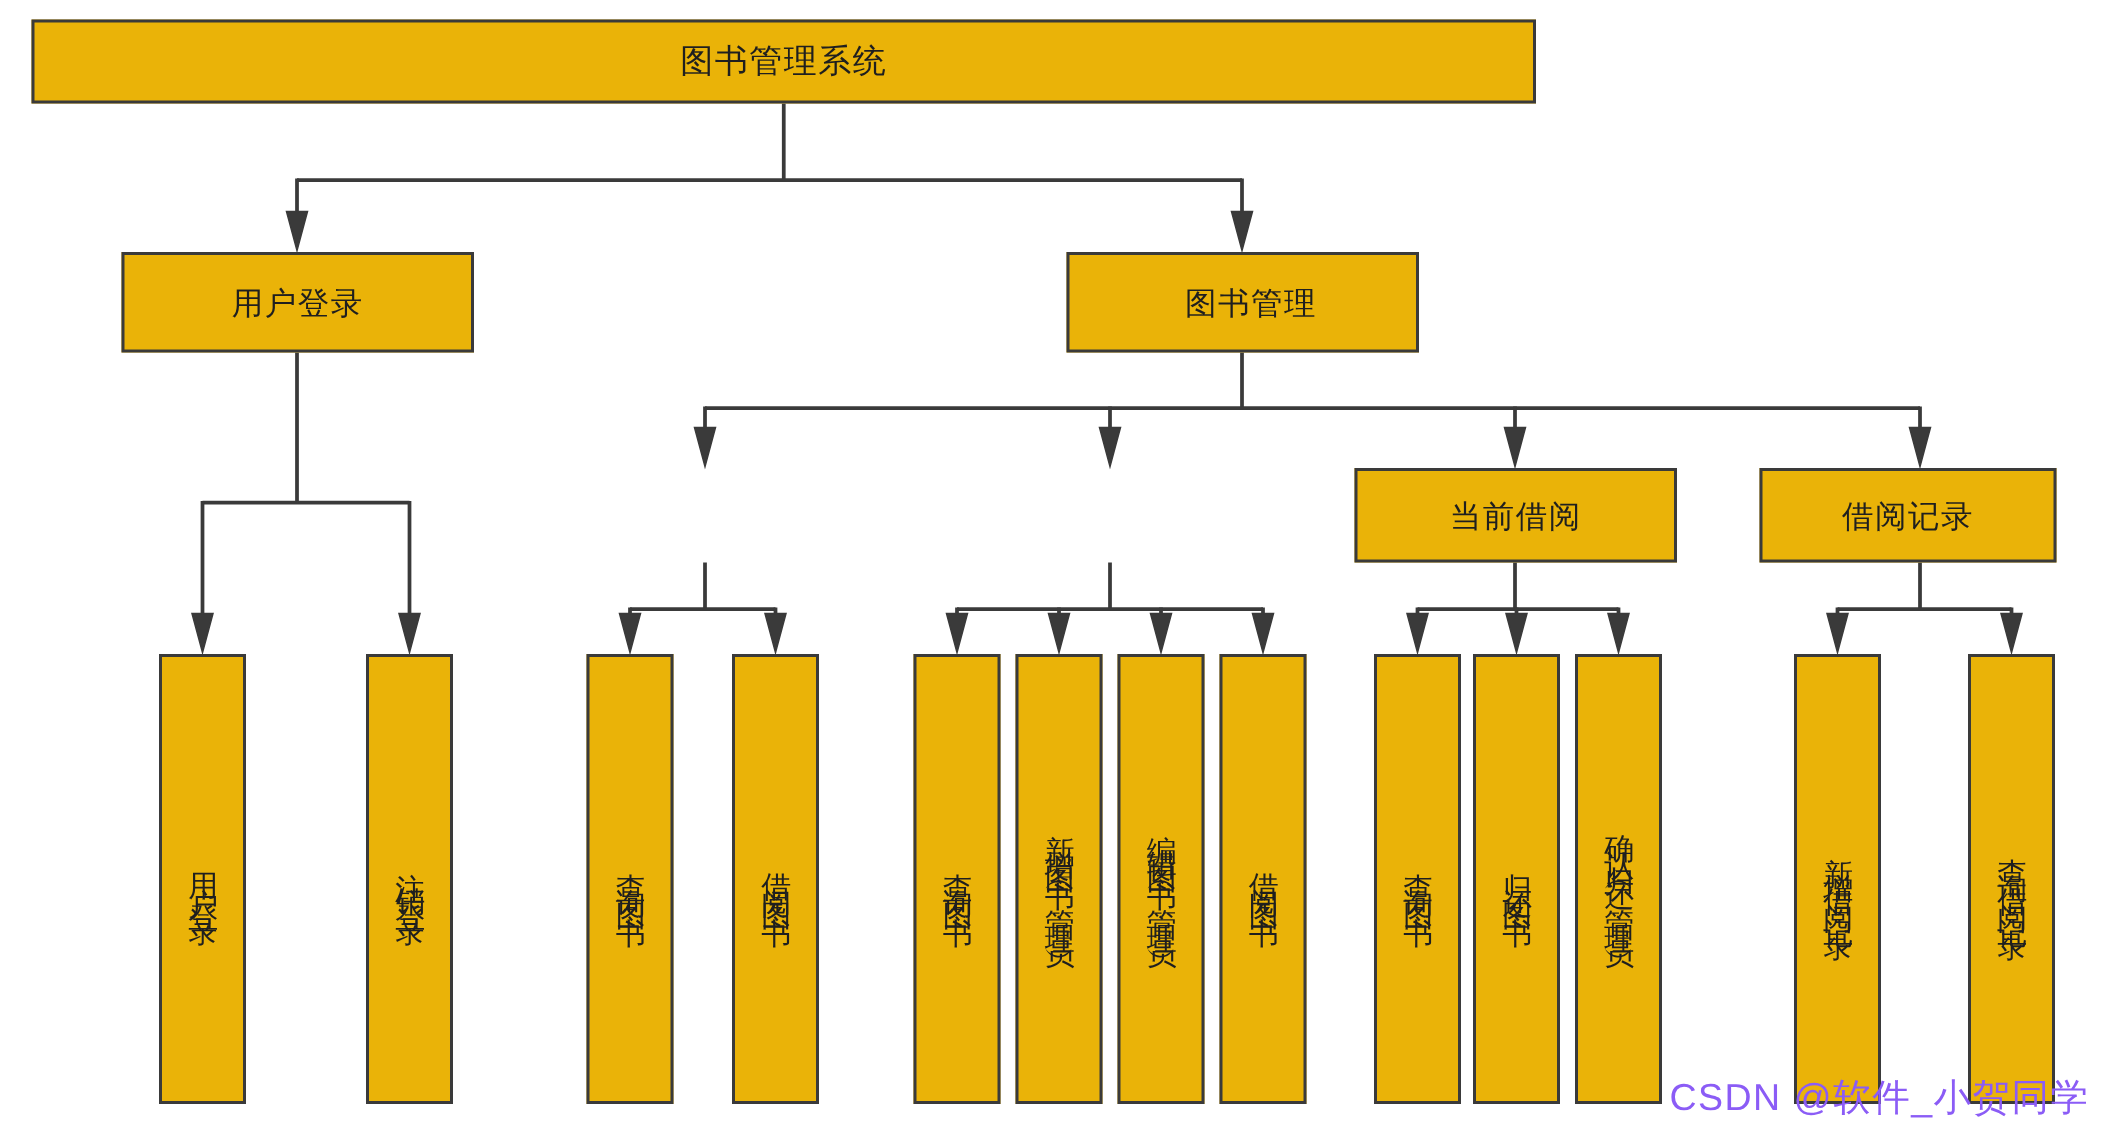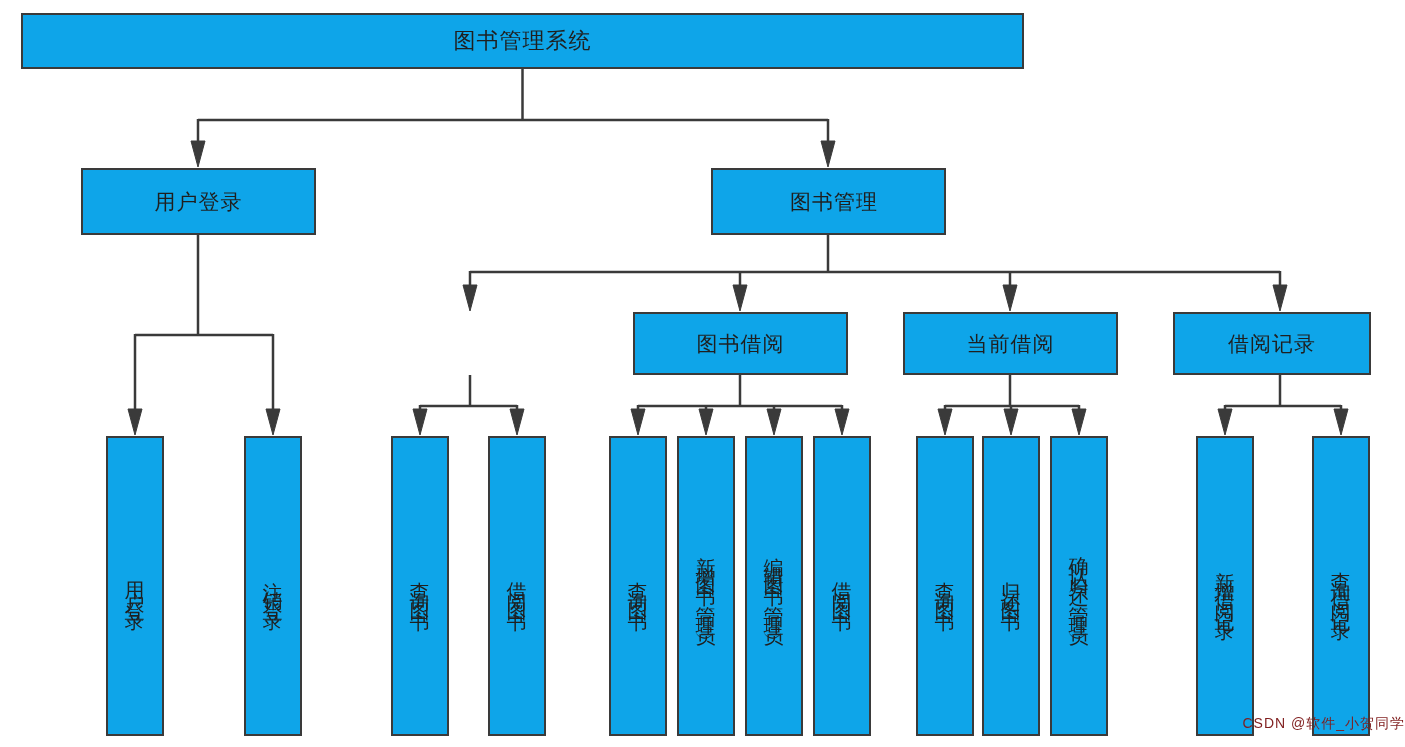--- a/index.html
+++ b/index.html
@@ -14,44 +14,44 @@
   }
   .connectors {
     position: absolute;
     left: 0; top: 0;
     width: 1405px; height: 747px;
     z-index: 1;
   }
   .node {
     position: absolute;
     box-sizing: border-box;
-    background: #0ea5e9;
+    background: #eab308;
     border: 2.5px solid #3a3a3a;
     display: flex;
     align-items: center;
     justify-content: center;
     z-index: 2;
   }
   .h-node { font-size: 21px; letter-spacing: 1px; }
   .root-node { font-size: 22px; }
   .v-node span {
     writing-mode: vertical-rl;
     text-orientation: mixed;
     font-size: 20px;
     letter-spacing: 10px;
     line-height: 1;
     white-space: nowrap;
   }
   .watermark {
     position: absolute;
-    right: 0;
+    right: 12px;
     top: 715px;
-    font-size: 14px;
+    font-size: 25px;
     letter-spacing: 1px;
-    color: #7f1d1d;
+    color: #8b5cf6;
     z-index: 5;
     white-space: nowrap;
   }
 </style>
 </head>
 <body>
 
 <div class="canvas">
 
   <svg class="connectors" viewBox="0 0 1405 747" fill="none" xmlns="http://www.w3.org/2000/svg">
@@ -136,23 +136,20 @@
     <span>图书管理系统</span>
   </div>
 
   <div class="node h-node" style="left:81px; top:168px; width:235px; height:67px;">
     <span>用户登录</span>
   </div>
   <div class="node h-node" style="left:711px; top:168px; width:235px; height:67px;padding-left:11px;">
     <span>图书管理</span>
   </div>
 
-  <div class="node h-node" style="left:633px; top:312px; width:215px; height:63px;">
-    <span>图书借阅</span>
-  </div>
   <div class="node h-node" style="left:903px; top:312px; width:215px; height:63px;justify-content:center;">
     <span>当前借阅</span>
   </div>
   <div class="node h-node" style="left:1173px; top:312px; width:198px; height:63px;">
     <span>借阅记录</span>
   </div>
 
   <div class="node v-node" style="left:106px; top:436px; width:58px; height:300px;">
     <span>用户登录</span>
   </div>

